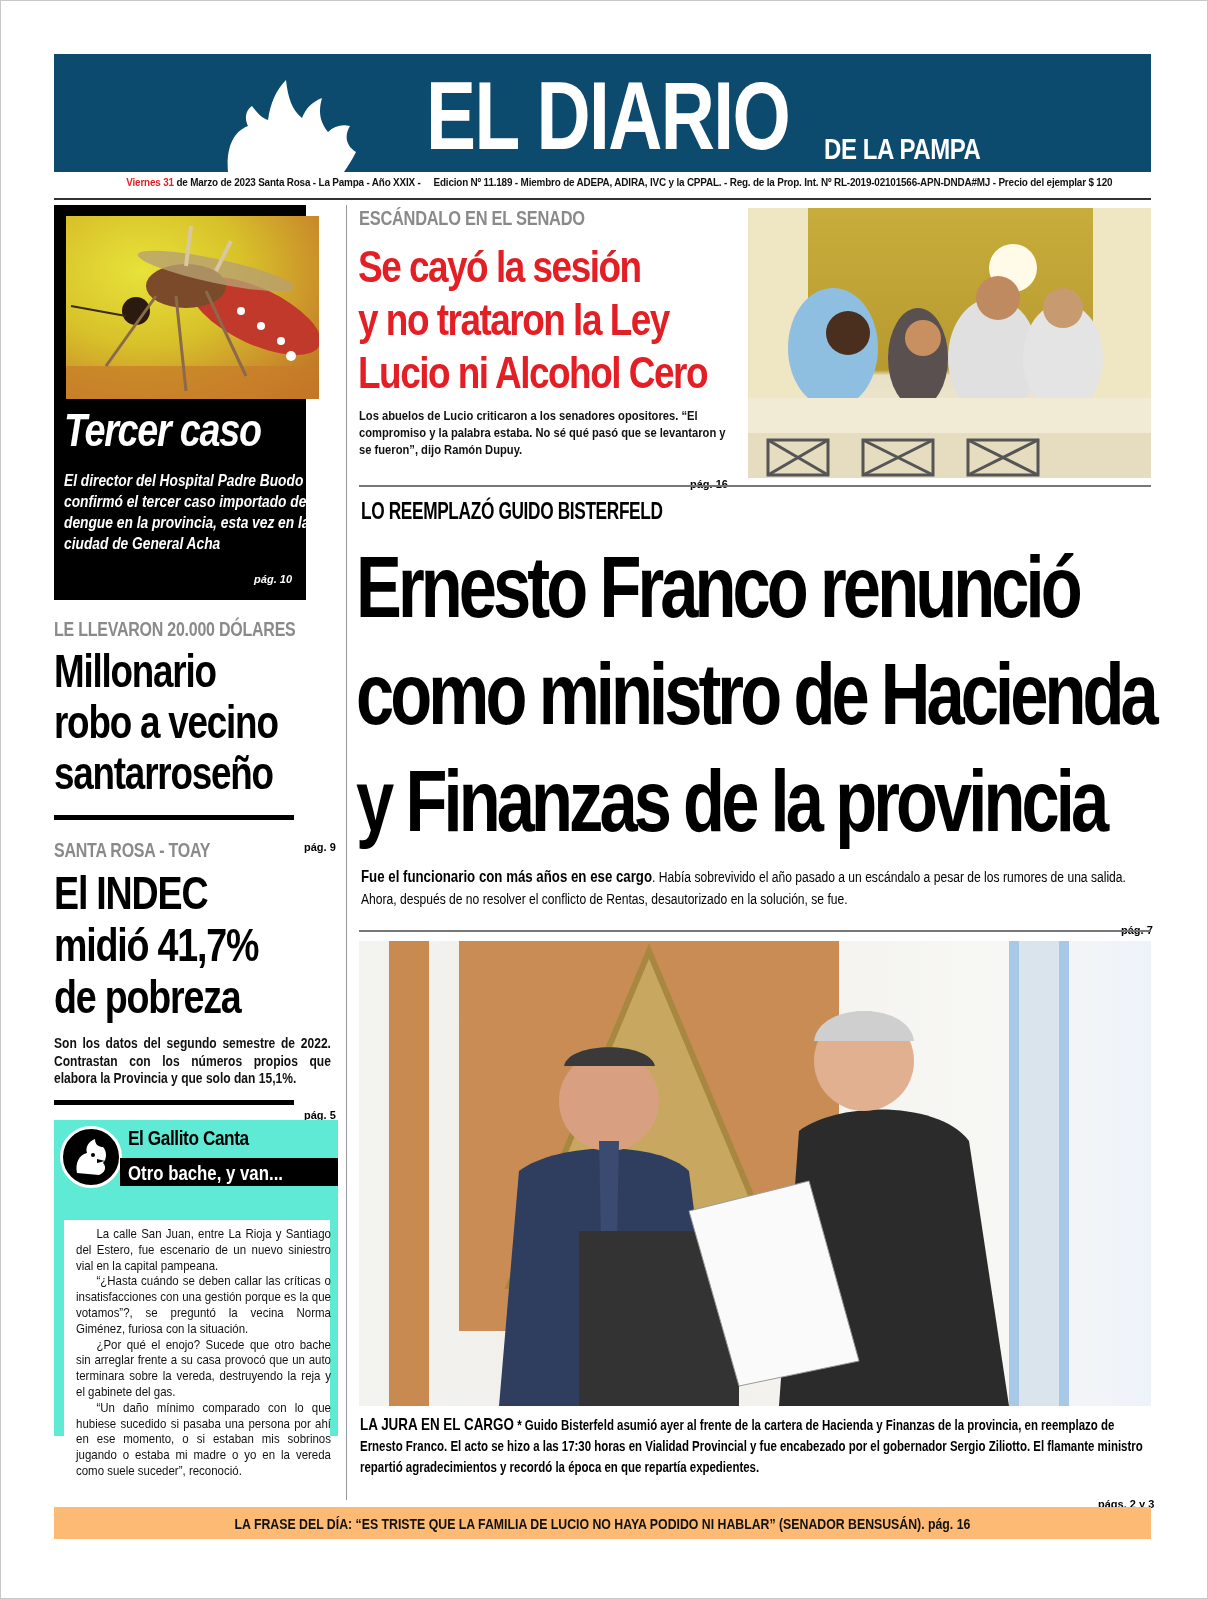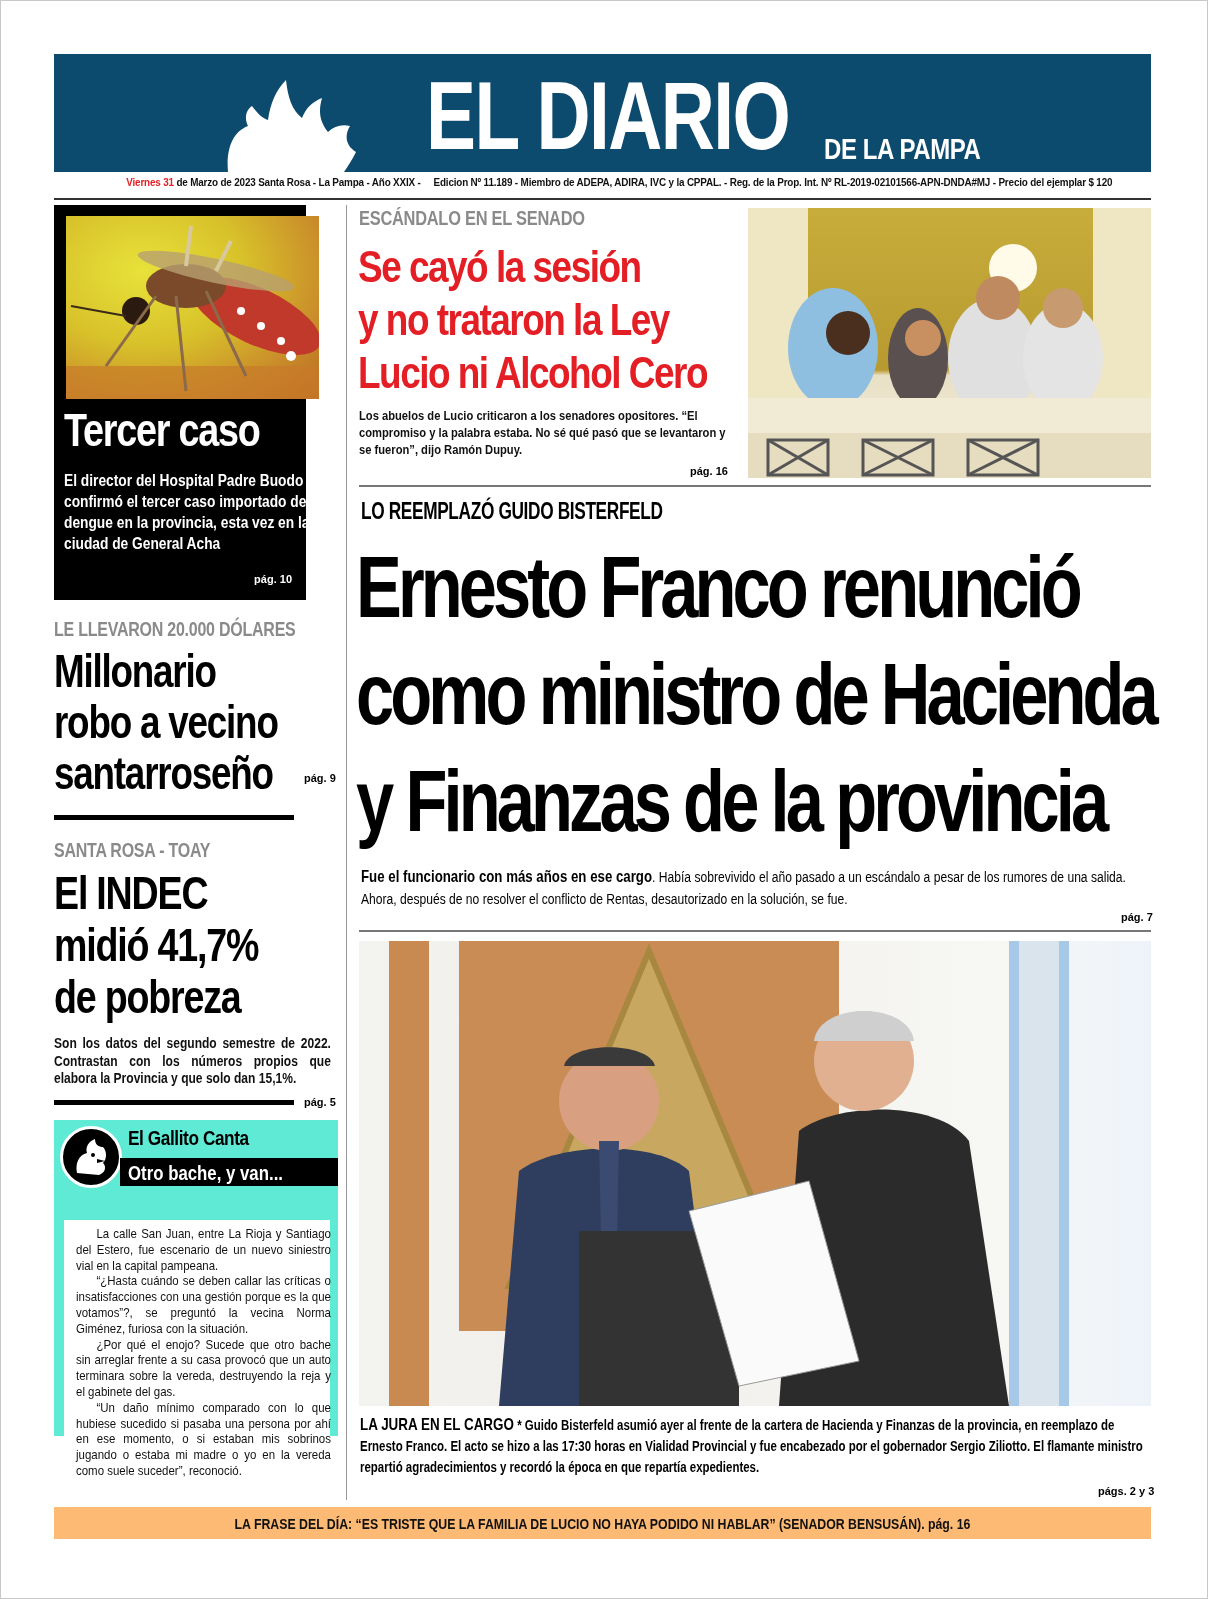--- a/index.html
+++ b/index.html
@@ -11,33 +11,33 @@
   .masthead { position: absolute; left: 54px; top: 54px; width: 1097px; height: 118px; background: #0c4a6e; overflow: hidden; }
   .logo-rooster { position: absolute; left: 164px; top: 26px; width: 150px; height: 92px; }
   .mast-title { position: absolute; left: 372px; top: 14px; font-family: "Liberation Sans", sans-serif; font-weight: bold; color: #fff; font-size: 96px; line-height: 96px; letter-spacing: -2px; transform: scaleX(0.78); transform-origin: left top; }
   .mast-sub { position: absolute; left: 770px; top: 80px; font-weight: bold; color: #fff; font-size: 30px; line-height: 30px; transform: scaleX(0.8); transform-origin: left top; letter-spacing: -0.5px; }
 
   .infobar { position: absolute; left: 54px; top: 176px; width: 1097px; height: 22px; font-size: 11.5px; font-weight: bold; white-space: nowrap; transform: scaleX(0.86); transform-origin: left top; letter-spacing: -0.2px; padding-left: 84px; }
   .infobar .red { color: #e31e24; }
   .infobar-rule { position: absolute; left: 54px; top: 198px; width: 1097px; height: 2px; background: #333; }
 
   
-  .dengue-box { position: absolute; left: 54px; top: 205px; width: 252px; height: 395px; background: #000; }
+  .dengue-box { position: absolute; left: 54px; top: 205px; width: 252px; height: 395px; background: #000; font-style: italic; }
   .dengue-photo { position: absolute; left: 12px; top: 11px; width: 253px; height: 183px; overflow: hidden; background: radial-gradient(ellipse at 30% 30%, #e8e23a 0%, #d8c22a 40%, #c98a2a 75%, #b86a20 100%); }
   .dengue-title { position: absolute; left: 10px; top: 198px; color: #fff; font-weight: bold; font-size: 46px; letter-spacing: -1.5px; transform: scaleX(0.82); transform-origin: left top; white-space: nowrap; }
   .dengue-body { position: absolute; left: 10px; top: 265px; width: 300px; color: #fff; font-weight: bold; font-size: 16px; line-height: 21px; transform: scaleX(0.86); transform-origin: left top; }
   .dengue-page { position: absolute; right: 14px; top: 368px; color: #fff; font-weight: bold; font-size: 11px; }
 
   .kicker { font-weight: bold; color: #8a8a8a; letter-spacing: -0.3px; white-space: nowrap; transform-origin: left top; }
   .headline-black { font-weight: bold; color: #000; transform-origin: left top; white-space: nowrap; }
 
   .robo-kicker { position: absolute; left: 54px; top: 618px; font-size: 20px; transform: scaleX(0.8); }
   .robo-head { position: absolute; left: 54px; top: 646px; font-size: 46px; line-height: 51px; letter-spacing: -1.5px; transform: scaleX(0.8); }
   .rule-thick { position: absolute; height: 5px; background: #000; }
-  .small-page { position: absolute; font-weight: bold; font-size: 11px; color: #000; }
+  .small-page { position: absolute; font-weight: bold; font-size: 11px; color: #000; margin-top: 13px; }
 
   .indec-kicker { position: absolute; left: 54px; top: 839px; font-size: 20px; transform: scaleX(0.8); }
   .indec-head { position: absolute; left: 54px; top: 867px; font-size: 47px; line-height: 52px; letter-spacing: -1.5px; transform: scaleX(0.8); }
   .indec-body { position: absolute; left: 54px; top: 1035px; width: 322px; font-weight: bold; font-size: 14px; line-height: 17.5px; text-align: justify; transform: scaleX(0.86); transform-origin: left top; }
 
   .gallito { position: absolute; left: 54px; top: 1120px; width: 284px; height: 316px; background: #5eead4; }
   .gallito-inner { position: absolute; left: 10px; top: 68px; width: 266px; height: 302px; background: #fff; margin-top: 32px; }
   .gallito-logo { position: absolute; left: 6px; top: 6px; width: 62px; height: 62px; border-radius: 50%; background: #000; border: 3px solid #fff; }
   .gallito-title { position: absolute; left: 74px; top: 6px; font-weight: bold; font-size: 21px; color: #000; transform: scaleX(0.82); transform-origin: left top; white-space: nowrap; letter-spacing: -0.5px; }
   .gallito-sub-bar { position: absolute; left: 66px; top: 38px; width: 218px; height: 28px; background: #000; }
@@ -110,21 +110,21 @@
   <div class="dengue-page">pág. 10</div>
 </div>
 
 <div class="kicker robo-kicker">LE LLEVARON 20.000 DÓLARES</div>
 <div class="headline-black robo-head">
   <div>Millonario</div>
   <div>robo a vecino</div>
   <div>santarroseño</div>
 </div>
 <div class="rule-thick" style="left:54px; top:815px; width:240px;"></div>
-<div class="small-page" style="left:304px; top:772px;">pág. 9</div>
+<div class="small-page" style="left:304px; top:828px;">pág. 9</div>
 
 <div class="kicker indec-kicker">SANTA ROSA - TOAY</div>
 <div class="headline-black indec-head">
   <div>El INDEC</div>
   <div>midió 41,7%</div>
   <div>de pobreza</div>
 </div>
 <div class="indec-body">Son los datos del segundo semestre de 2022. Contrastan con los números propios que elabora la Provincia y que solo dan 15,1%.</div>
 <div class="rule-thick" style="left:54px; top:1100px; width:240px;"></div>
 <div class="small-page" style="left:304px; top:1096px;">pág. 5</div>

